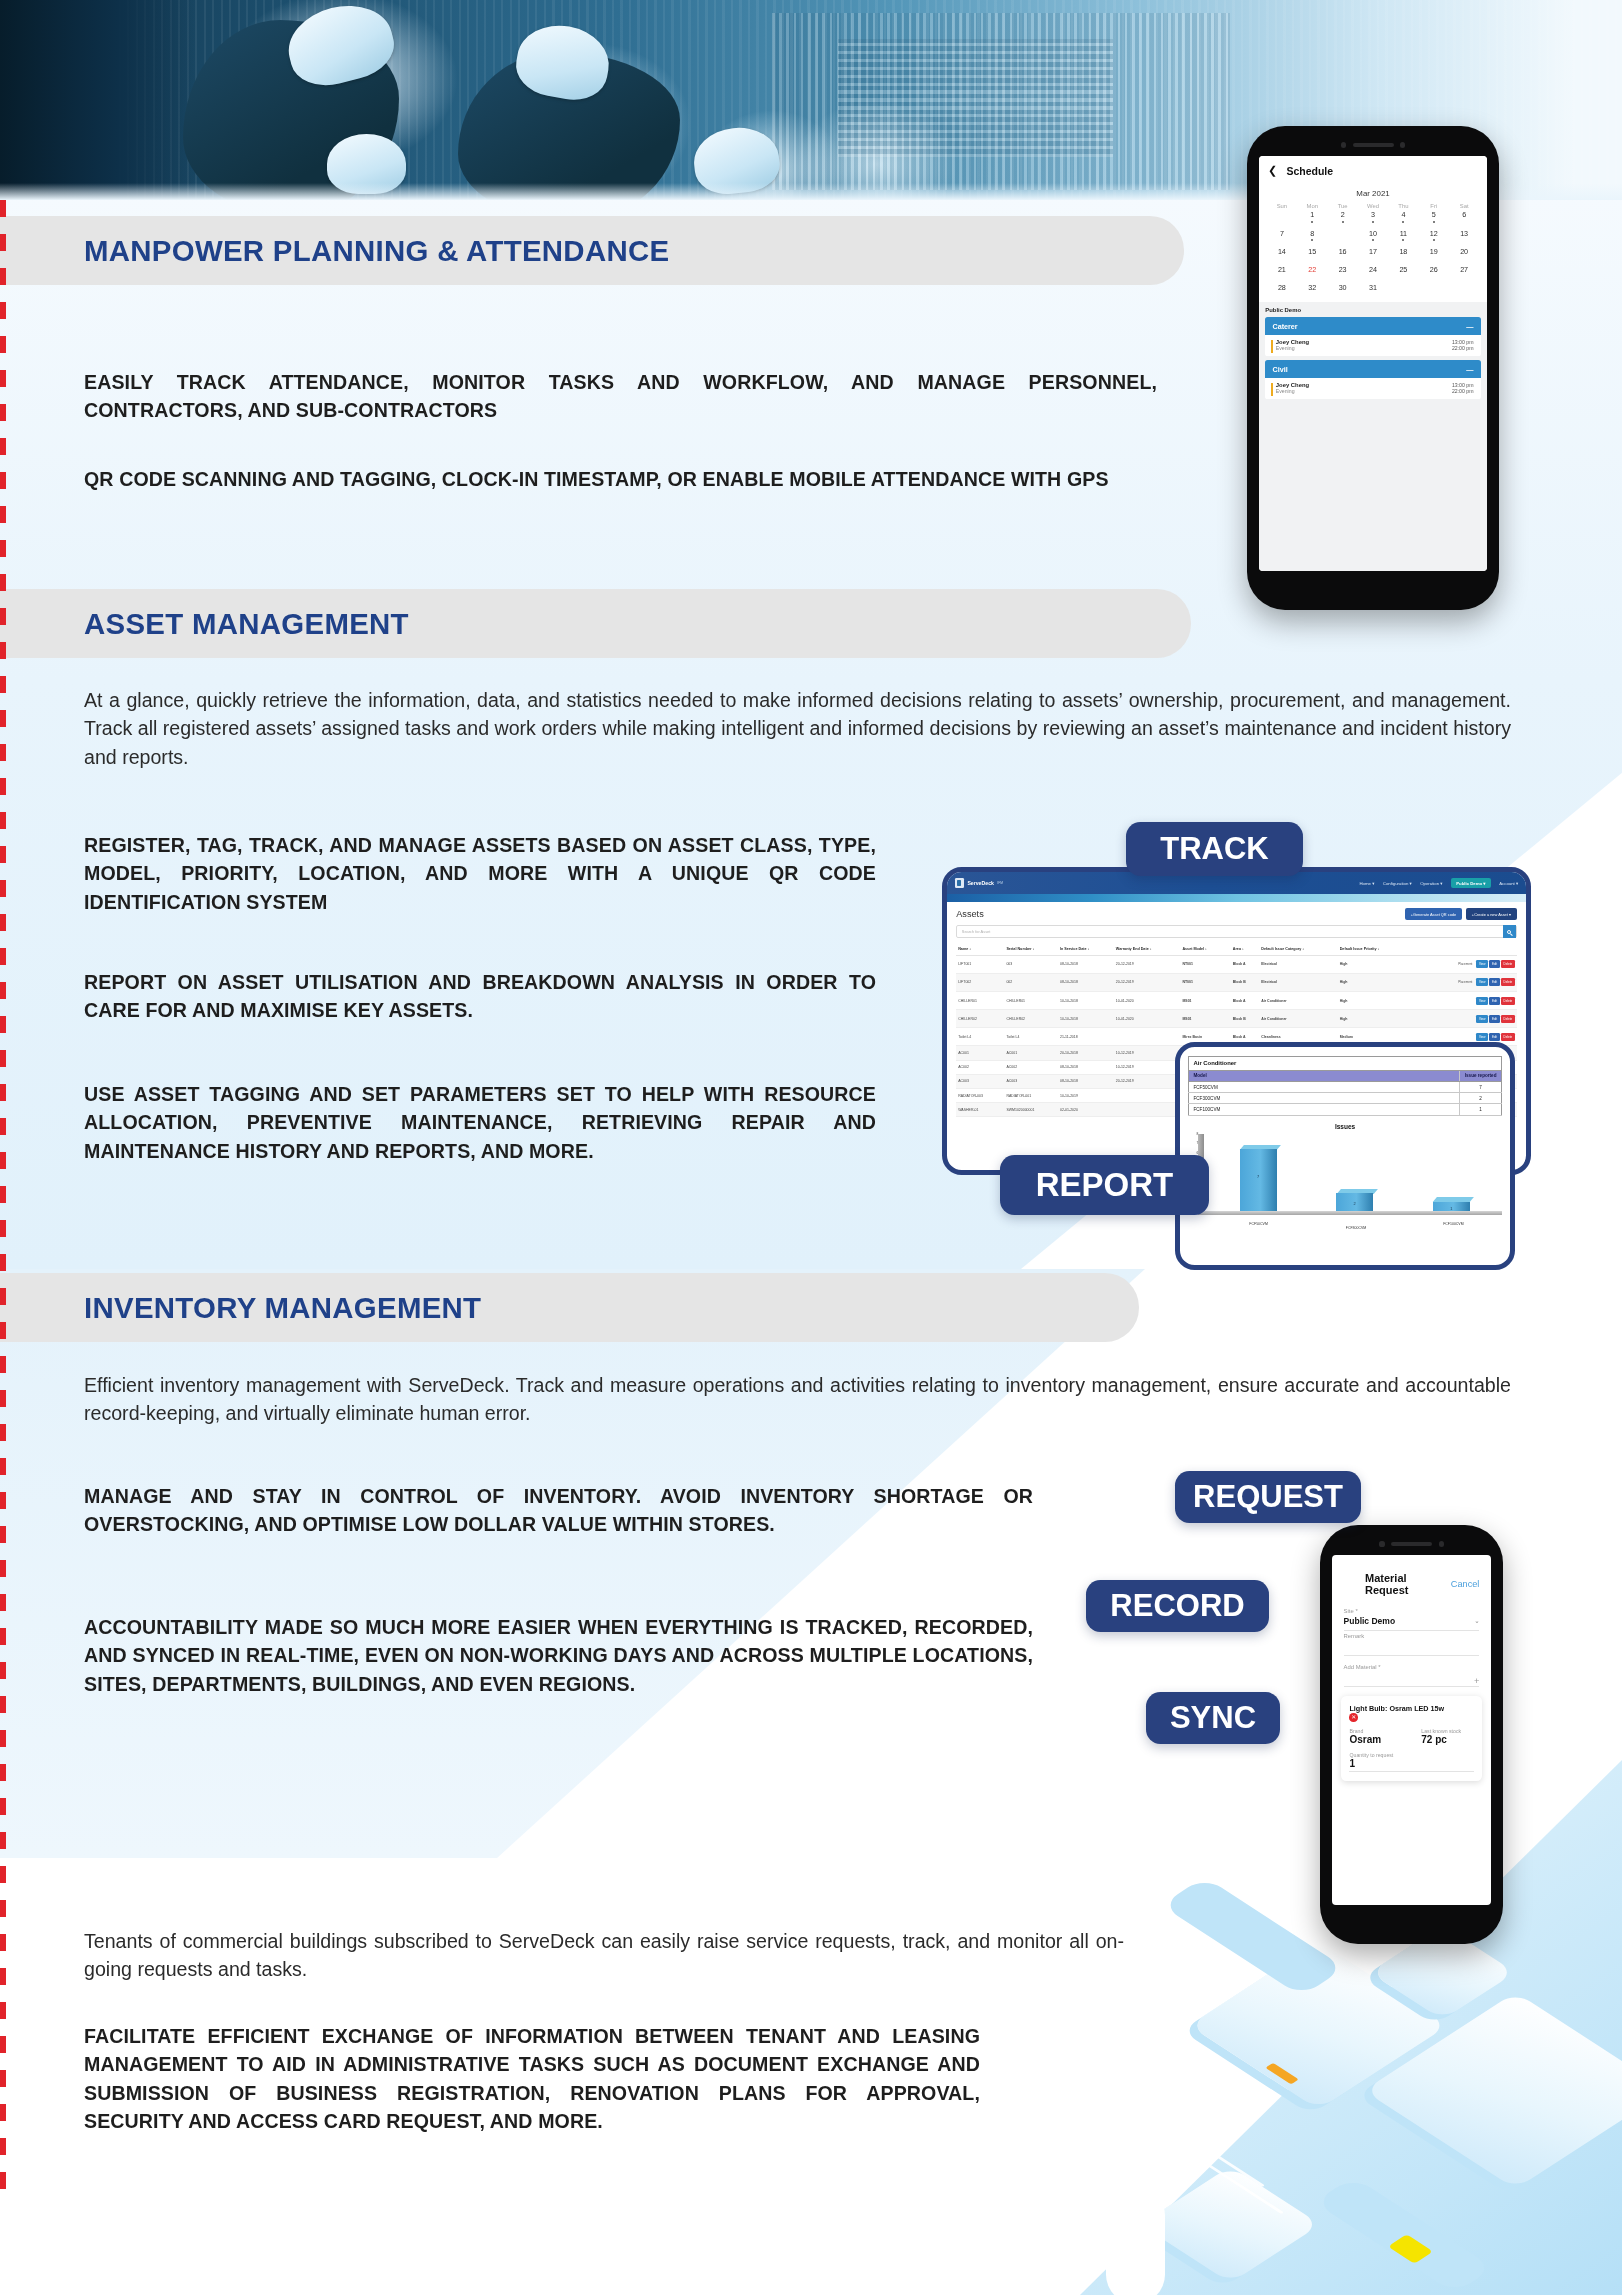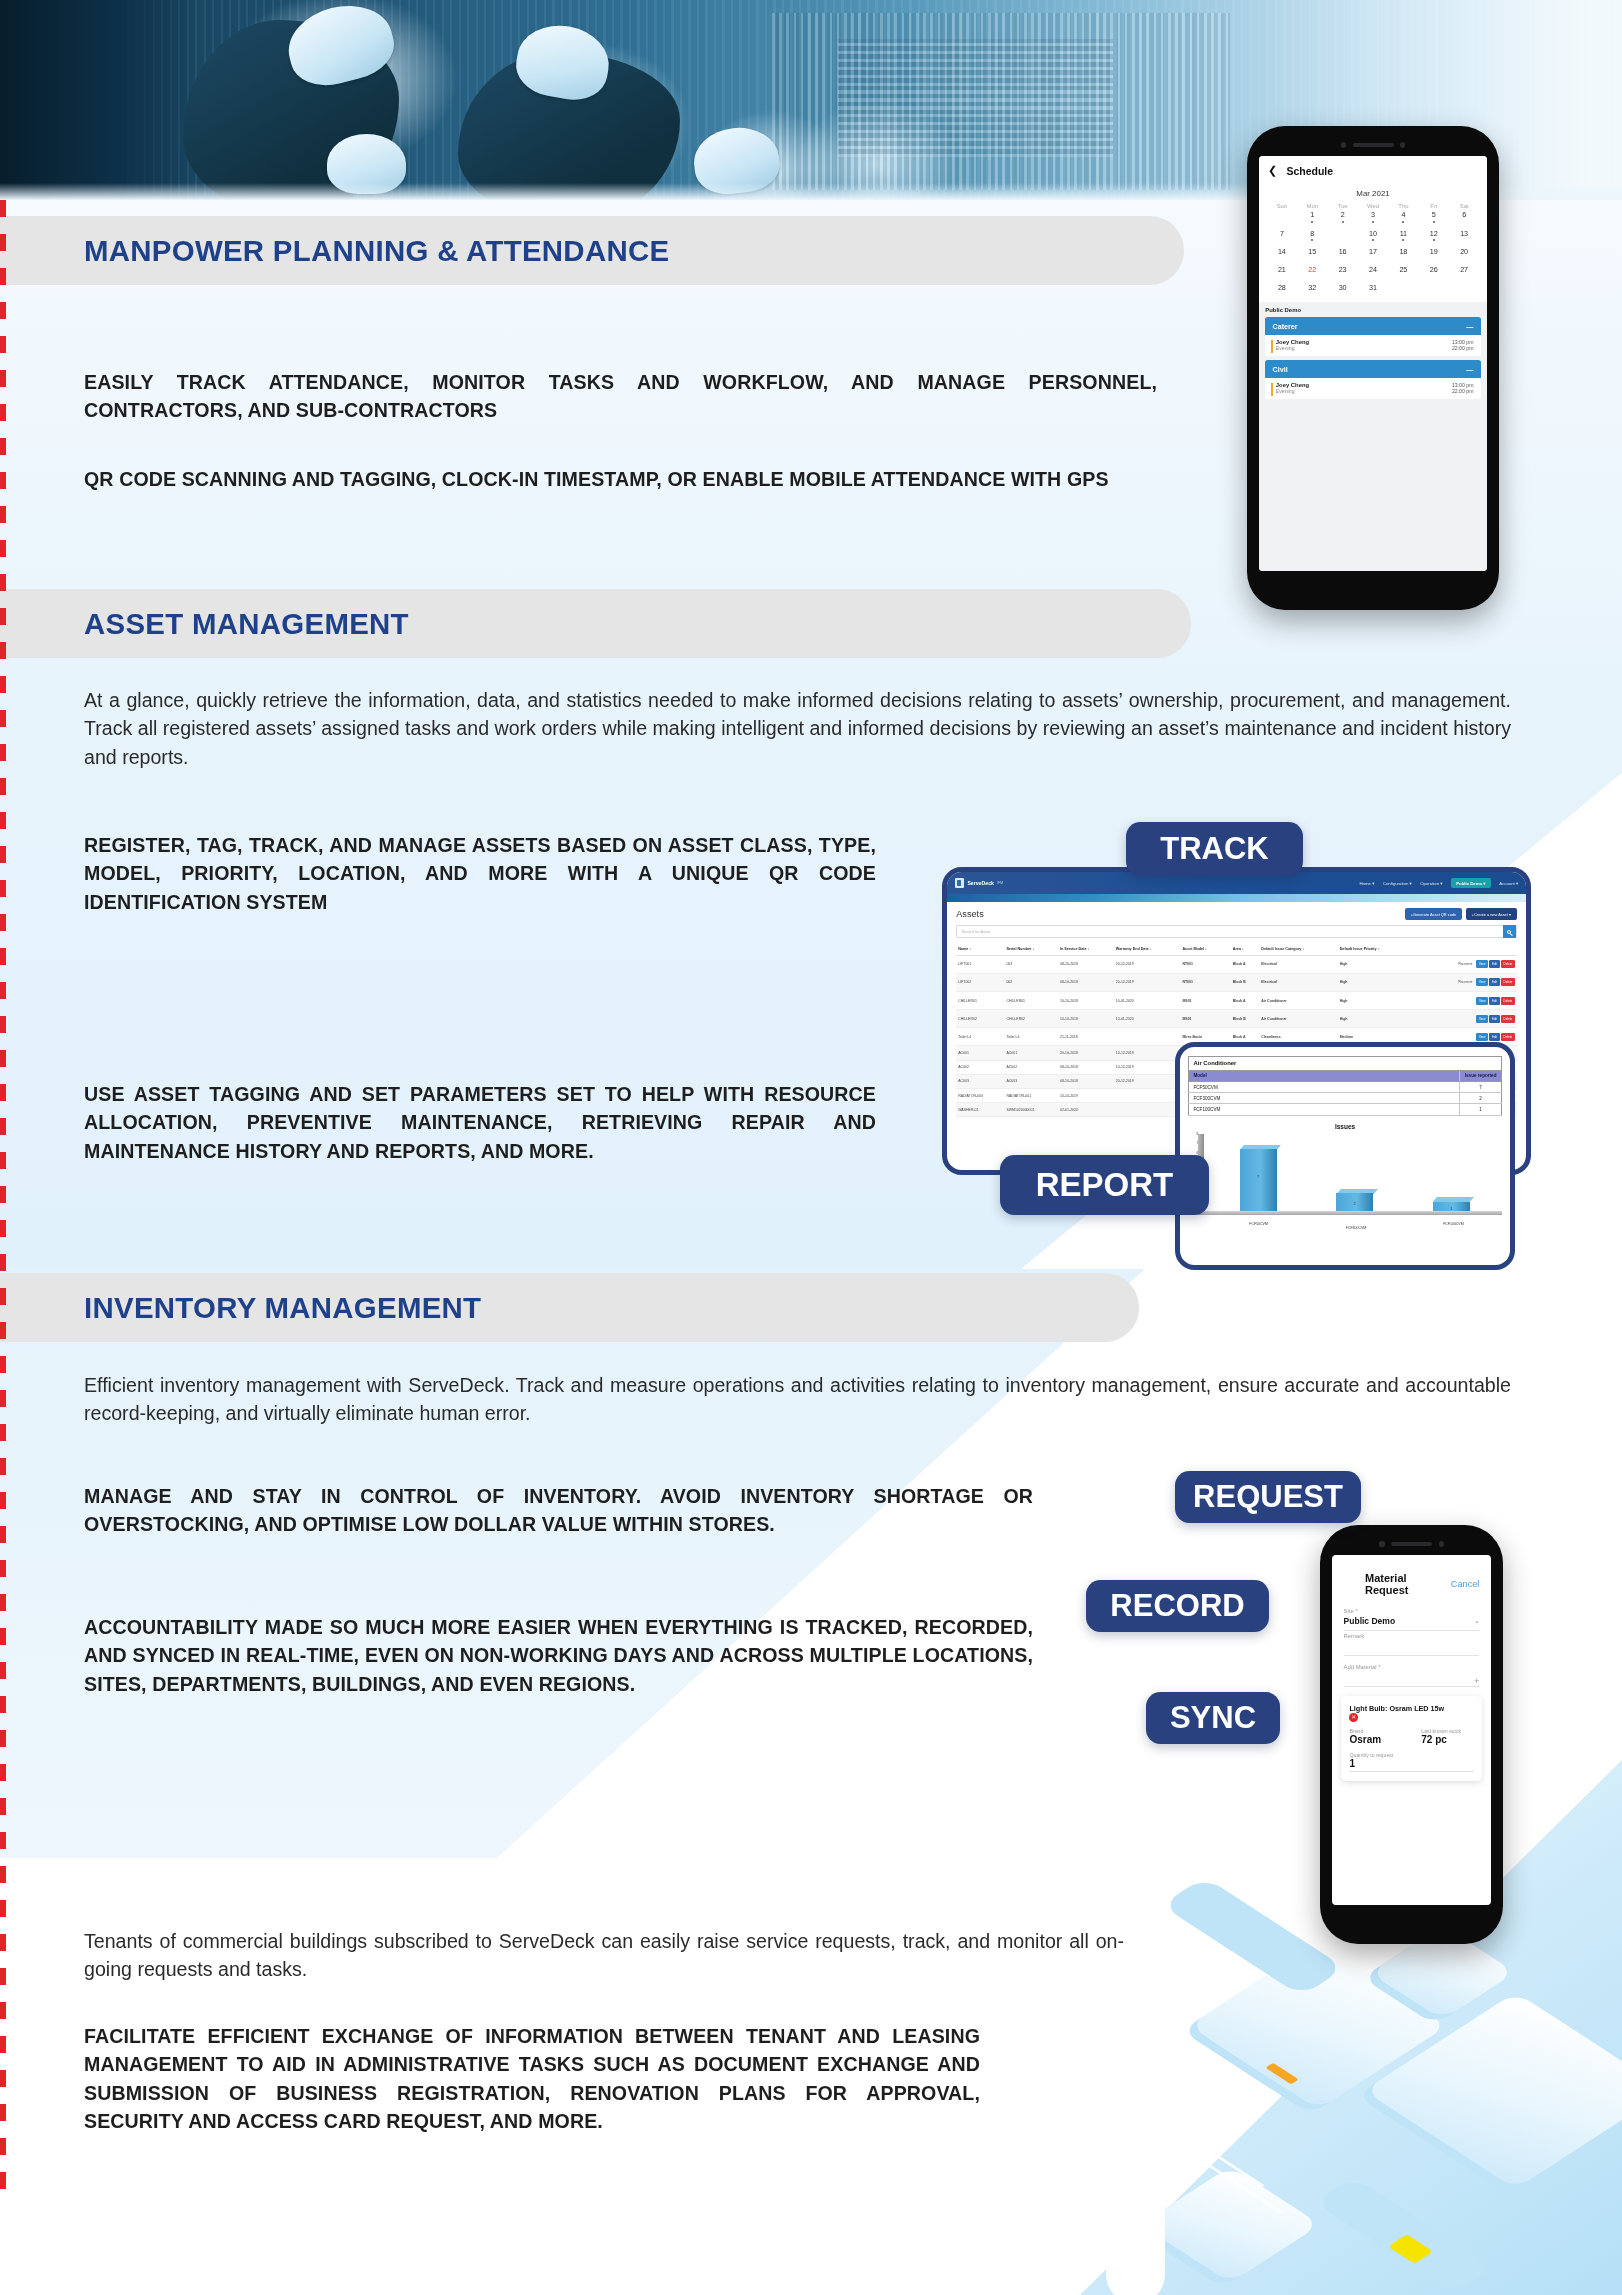--- a/index.html
+++ b/index.html
@@ -387,20 +387,21 @@
           </div>
       </div>
     </div>
   </div>
 
   <div class="sec-head" style="left:0; top:589px; width:1191px;">
     <h2>ASSET MANAGEMENT</h2>
   </div>
   <div class="para" style="left:84px; top:686px; width:1427px;">At a glance, quickly retrieve the information, data, and statistics needed to make informed decisions relating to assets’ ownership, procurement, and management. Track all registered assets’ assigned tasks and work orders while making intelligent and informed decisions by reviewing an asset’s maintenance and incident history and reports.</div>
   <div class="para bold" style="left:84px; top:831px; width:792px;">REGISTER, TAG, TRACK, AND MANAGE ASSETS BASED ON ASSET CLASS, TYPE, MODEL, PRIORITY, LOCATION, AND MORE WITH A UNIQUE QR CODE IDENTIFICATION SYSTEM</div>
+  <div class="para bold" style="left:84px; top:968px; width:792px;">REPORT ON ASSET UTILISATION AND BREAKDOWN ANALYSIS IN ORDER TO CARE FOR AND MAXIMISE KEY ASSETS.</div>
   <div class="para bold" style="left:84px; top:1080px; width:792px;">USE ASSET TAGGING AND SET PARAMETERS SET TO HELP WITH RESOURCE ALLOCATION, PREVENTIVE MAINTENANCE, RETRIEVING REPAIR AND MAINTENANCE HISTORY AND REPORTS, AND MORE.</div>
 
   <div class="callout" style="left:1126px; top:822px; width:177px; height:54px; font-size:31px;">TRACK</div>
 
   <div class="mock" style="left:942px; top:867px; width:589px; height:308px;">
     <div class="mock-nav">
       <div class="mock-logo">
         <span class="sq"></span>
         <span class="lg">ServeDeck</span>
         <span class="lgs">IFM</span>

